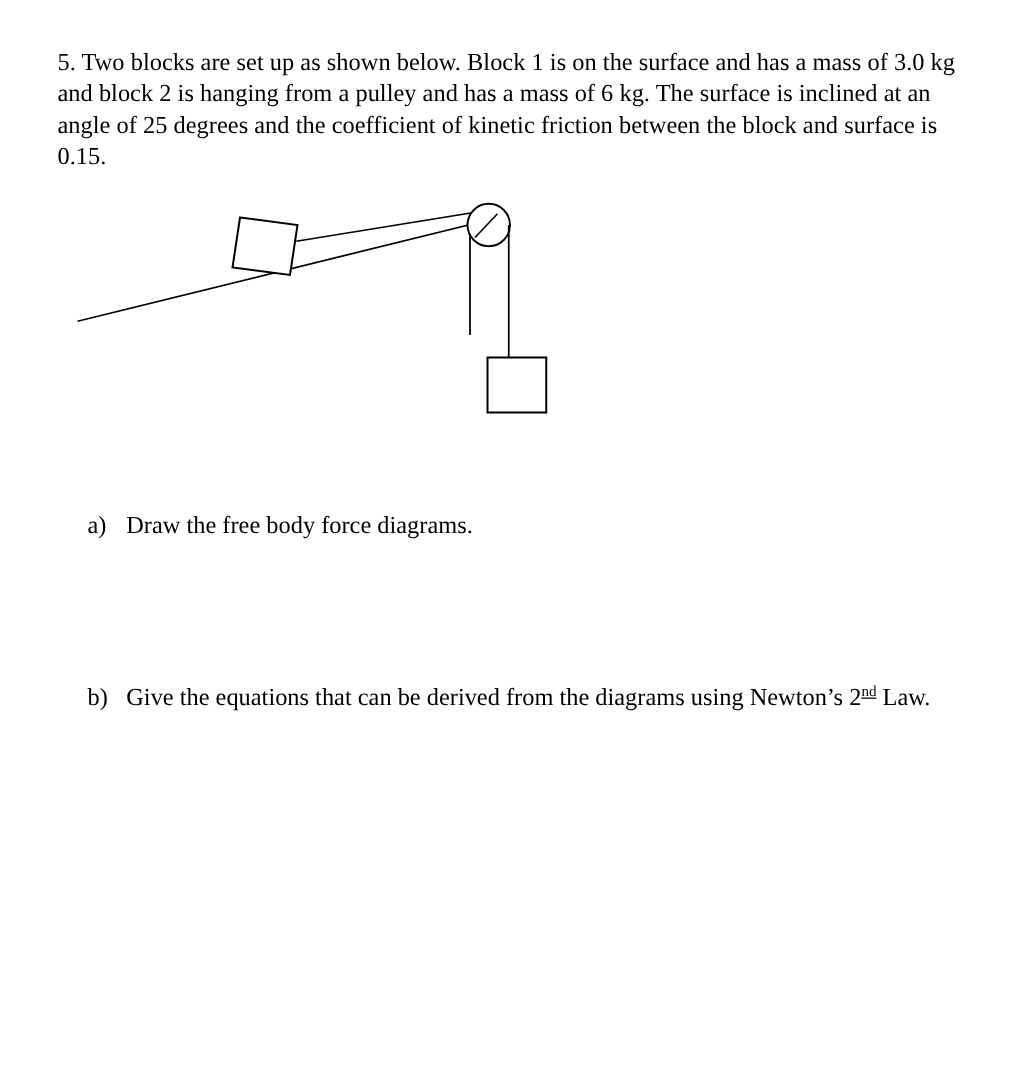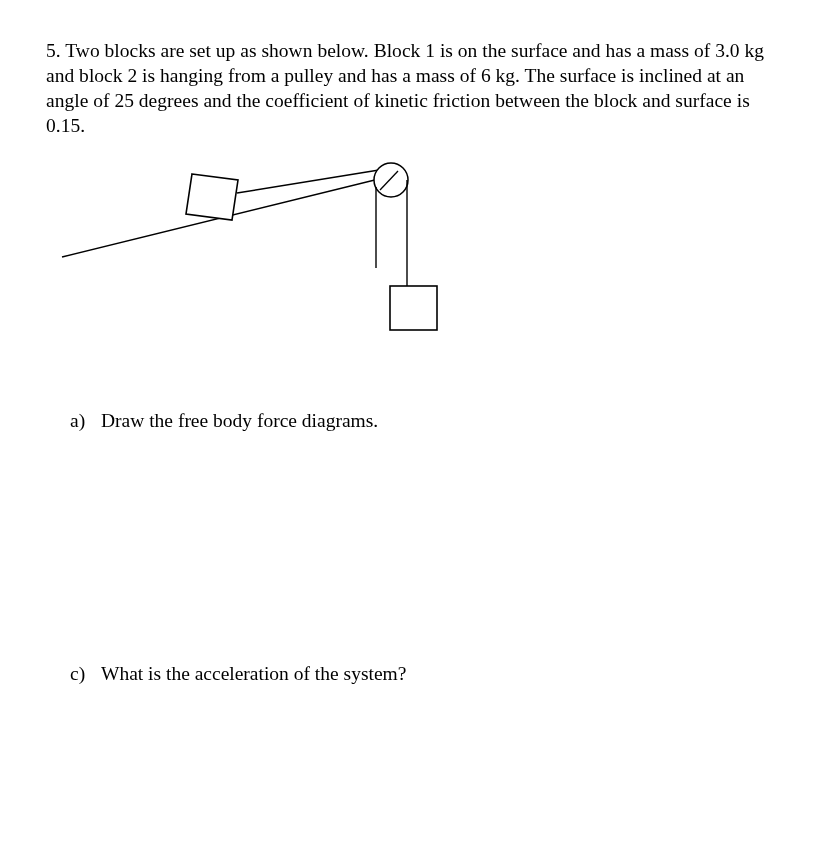--- a/index.html
+++ b/index.html
@@ -94,19 +94,19 @@
       <line x1="361" y1="40" x2="361" y2="146" stroke="#000000" stroke-width="1.4"></line>
 
       <rect x="344" y="146" width="47" height="44" fill="#ffffff" stroke="#000000" stroke-width="1.6"></rect>
     </svg>
   </div>
 
   <div class="question q-a">
     <span class="q-marker">a)</span><span>Draw the free body force diagrams.</span>
   </div>
 
+  <div class="question q-b">
+    <span class="q-marker">b)</span><span>Give the equations that can be derived from the diagrams using Newton’s 2</span><sup class="ord">nd</sup><span> Law.</span>
+  </div>
 
-  <div class="question q-c">
-    <span class="q-marker">c)</span><span>What is the acceleration of the system?</span>
-  </div>
 
 
 </div>
 
 </body></html>

